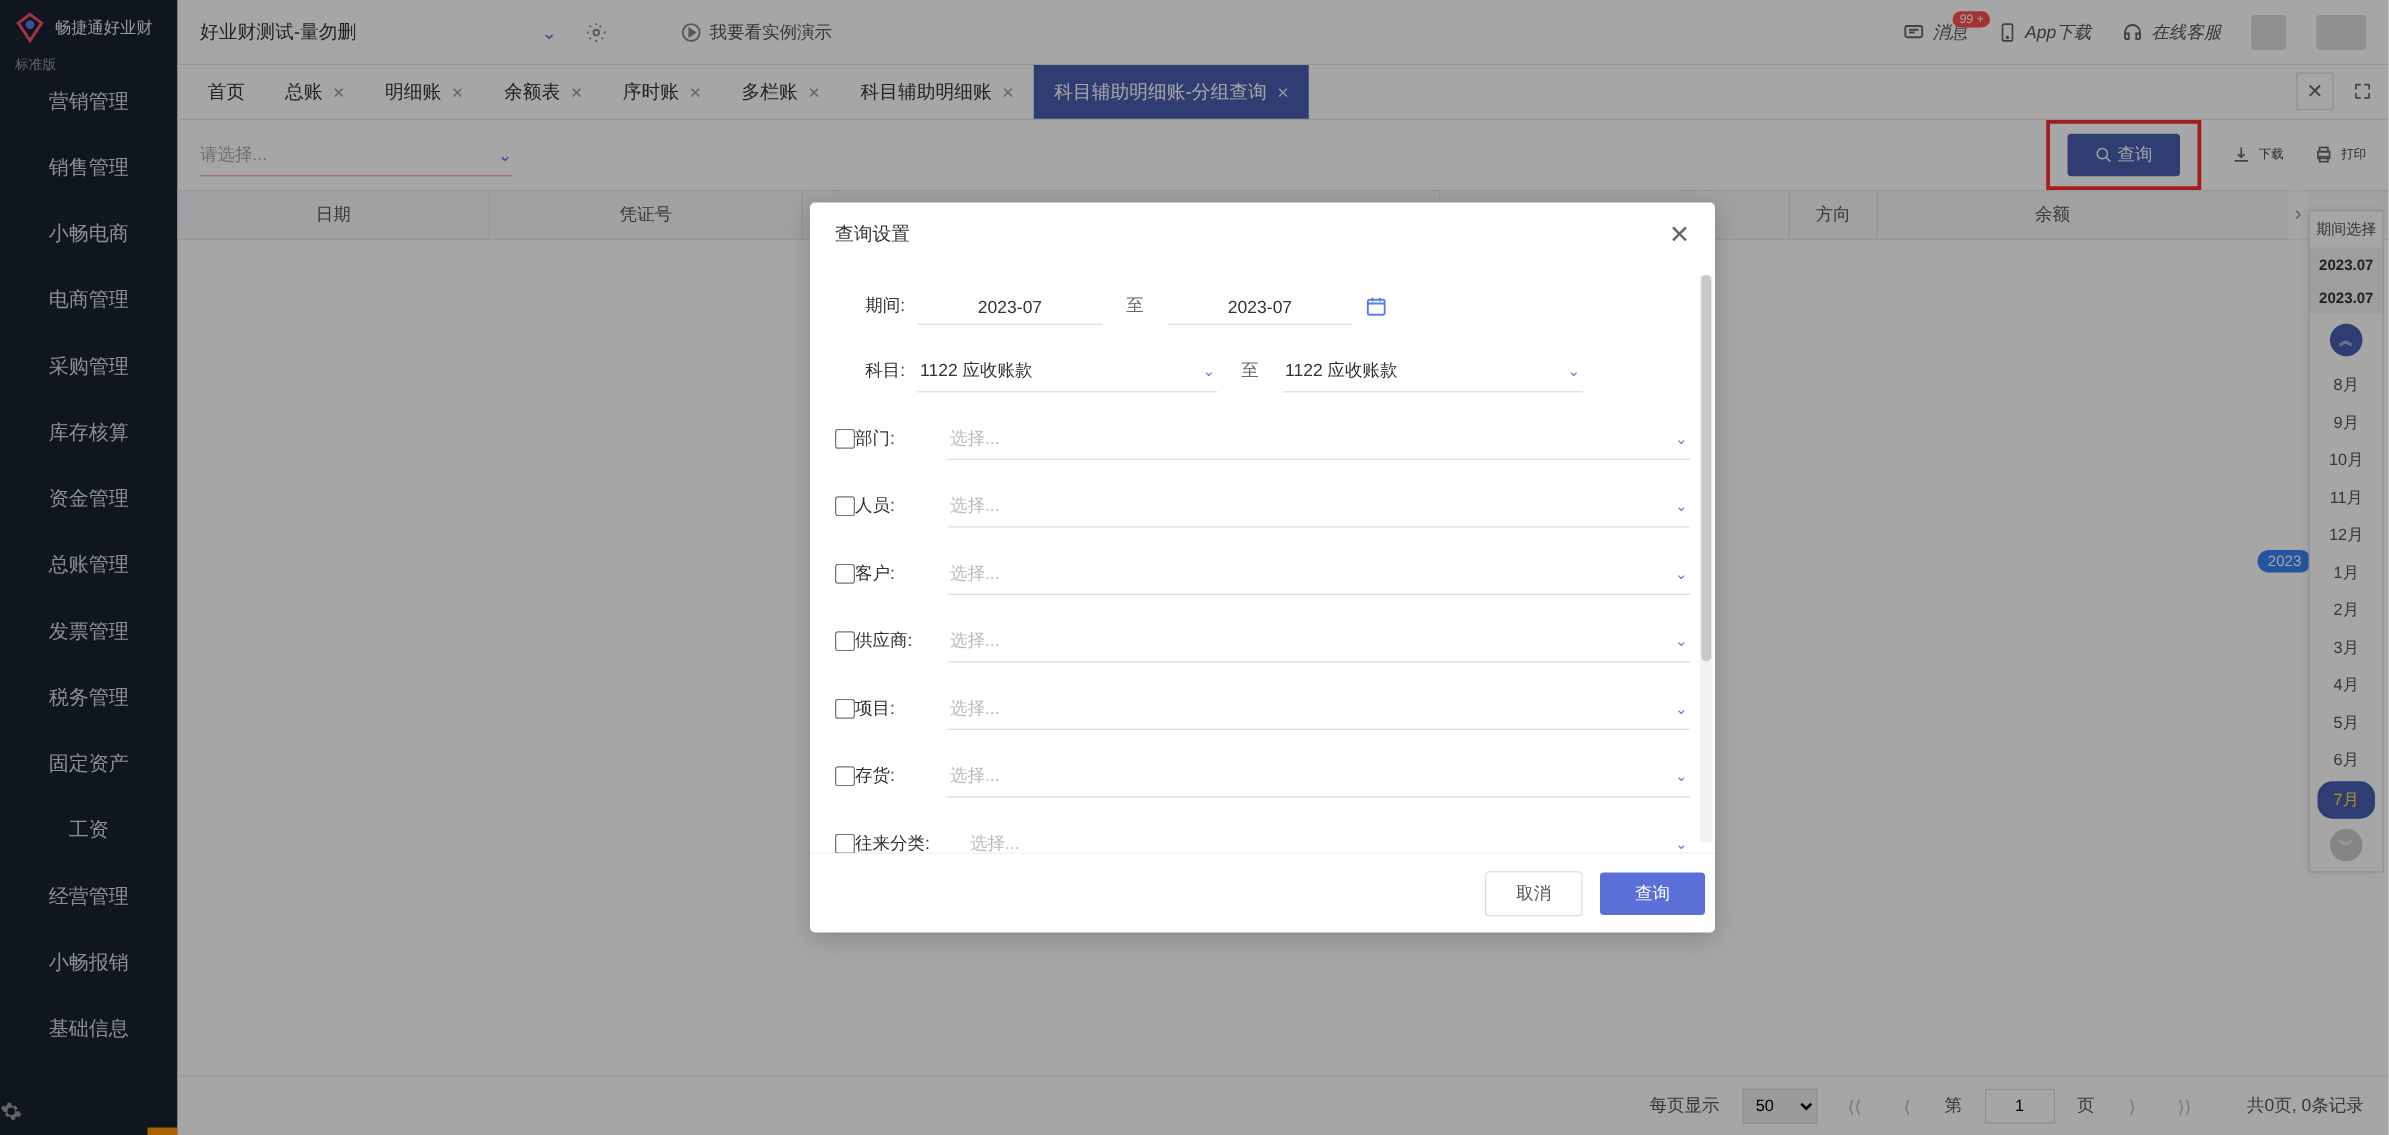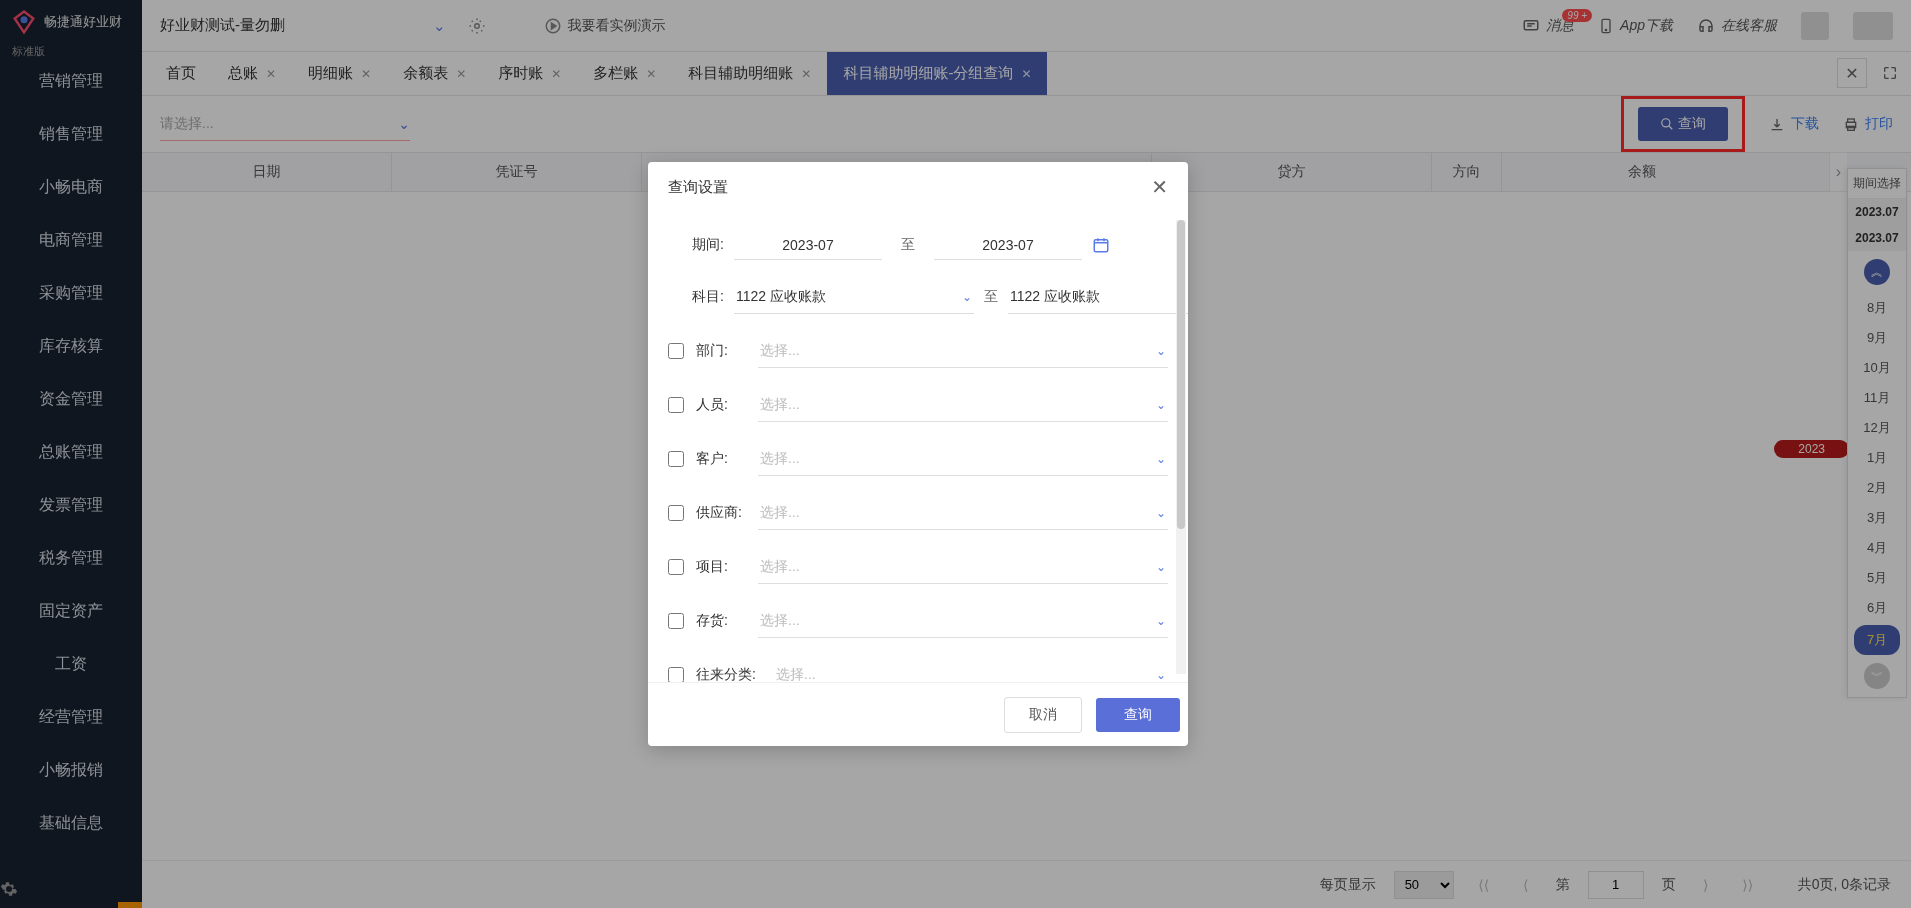--- a/index.html
+++ b/index.html
@@ -39,56 +39,56 @@
 .tab-close-all { position: absolute; right: 44px; top: 6px; width: 30px; height: 30px; border: 1px solid #ddd; display: flex; align-items: center; justify-content: center; color: #666; cursor: pointer; background: #fff; }
 .tab-expand { position: absolute; right: 6px; top: 6px; width: 30px; height: 30px; display: flex; align-items: center; justify-content: center; color: #666; cursor: pointer; }
 
 
 .toolbar { height: 56px; background: #fff; display: flex; align-items: center; padding: 0 18px; }
 .filter-select { width: 250px; height: 34px; border: none; border-bottom: 1px solid #fca5a5; display: flex; align-items: center; justify-content: space-between; color: #aaa; font-size: 14px; cursor: pointer; }
 .filter-select .chev { color: #5b7ce8; }
 .toolbar-right { margin-left: auto; display: flex; align-items: center; gap: 24px; }
 .query-btn-wrap { border: 3px solid #ff2a2a; padding: 8px 14px; }
 .query-btn { background: #4b5fb0; color: #fff; padding: 8px 22px; border: none; border-radius: 3px; font-size: 14px; cursor: pointer; display: flex; align-items: center; gap: 4px; }
-.tool-link { display: flex; align-items: flex-end; gap: 6px; color: #3b82f6; font-size: 14px; cursor: pointer; }
+.tool-link { display: flex; align-items: flex-start; gap: 6px; color: #404040; font-size: 10px; cursor: pointer; }
 
 
 .table-area { flex: 1; background: #fff; position: relative; margin: 0; overflow: hidden; }
 .table-header { display: flex; height: 40px; background: #f7f8fa; border-top: 1px solid #e5e5e5; border-bottom: 1px solid #e5e5e5; }
 .th { flex-shrink: 0; display: flex; align-items: center; justify-content: center; font-size: 14px; color: #555; border-right: 1px solid #e5e5e5; }
 .th:last-child { border-right: none; }
 
 
 .period-picker { position: absolute; right: 4px; top: 16px; width: 60px; background: #fff; border: 1px solid #ddd; box-shadow: -2px 0 6px rgba(0,0,0,0.08); z-index: 5; }
 .period-title { font-size: 12px; text-align: center; padding: 6px 0; color: #555; border-bottom: 1px solid #eee; }
 .period-date { font-size: 12px; text-align: center; padding: 6px 0; color: #333; background: #f3f3f3; font-weight: 600; }
 .period-collapse { width: 26px; height: 26px; margin: 8px auto; background: #4b5fb0; border-radius: 50%; display: flex; align-items: center; justify-content: center; color: #fff; cursor: pointer; font-size: 12px; }
 .period-month { text-align: center; padding: 6px 0; font-size: 13px; color: #555; cursor: pointer; }
 .period-month.active { background: #4b5fb0; color: #fde047; border-radius: 12px; margin: 2px 6px; }
-.period-year { position: absolute; right: 62px; top: 288px; background: #b91c1c; color: #fff; font-size: 12px; padding: 2px 24px; border-radius: 10px; }
+.period-year { position: absolute; right: 62px; top: 288px; background: #3b82f6; color: #fff; font-size: 12px; padding: 2px 8px; border-radius: 10px; }
 .period-expand-down { width: 26px; height: 26px; margin: 8px auto; background: #ccc; border-radius: 50%; display: flex; align-items: center; justify-content: center; color: #fff; cursor: pointer; font-size: 12px; }
 .expand-handle { position: absolute; right: 64px; top: 0; width: 18px; height: 40px; background: #fff; display:flex; align-items:center; justify-content:center; color:#999; cursor:pointer; border:1px solid #eee; border-right:none;}
 
 
 .footer { height: 48px; background: #fff; display: flex; align-items: center; justify-content: flex-end; padding: 0 20px; gap: 18px; font-size: 14px; color: #555; border-top: 1px solid #eee; }
 .footer select, .footer input { height: 28px; border: 1px solid #ddd; padding: 0 6px; font-size: 13px; }
 .page-btn { width: 24px; height: 24px; display: flex; align-items: center; justify-content: center; color: #bbb; cursor: pointer; }
 
 
 .overlay { position: absolute; inset: 0; background: rgba(0,0,0,0.35); z-index: 10; }
 
 
-.modal { position: absolute; left: 648px; top: 162px; width: 540px; background: #fff; border-radius: 4px; z-index: 20; box-shadow: 0 4px 20px rgba(0,0,0,0.2); display: flex; flex-direction: column; }
+.modal { position: absolute; left: 648px; top: 162px; width: 724px; background: #fff; border-radius: 4px; z-index: 20; box-shadow: 0 4px 20px rgba(0,0,0,0.2); display: flex; flex-direction: column; }
 .modal-header { height: 50px; display: flex; align-items: center; padding: 0 20px; font-size: 15px; color: #333; }
 .modal-close { margin-left: auto; font-size: 20px; color: #666; cursor: pointer; }
 .modal-body { padding: 8px 20px 8px 8px; max-height: 470px; overflow-y: auto; position: relative; }
 .modal-body-inner { padding-left: 12px; }
 .form-row { display: flex; align-items: center; padding: 10px 0; gap: 10px; }
 .form-label { width: 56px; text-align: right; font-size: 14px; color: #333; flex-shrink: 0; }
-.form-label-cb { display: flex; align-items: center; gap: 12px; width: 80px; font-size: 14px; color: #333; flex-shrink: 0; }
+.form-label-cb { display: flex; align-items: center; gap: 0; width: 80px; font-size: 14px; color: #333; flex-shrink: 0; }
 .form-label-cb input { width: 16px; height: 16px; }
 .date-input { width: 148px; height: 30px; border: none; border-bottom: 1px solid #ddd; text-align: center; font-size: 14px; color: #333; outline: none; }
 .to-label { width: 32px; text-align: center; font-size: 14px; color: #666; }
 .cal-icon { color: #5b7ce8; cursor: pointer; }
 .select-box { flex: 1; height: 34px; border: none; border-bottom: 1px solid #ddd; display: flex; align-items: center; justify-content: space-between; padding: 0 2px; font-size: 14px; color: #333; cursor: pointer; }
 .select-box.placeholder { color: #bbb; }
 .select-box .chev { color: #5b7ce8; font-size: 12px; }
 .scroll-track { position: absolute; right: 2px; top: 8px; bottom: 8px; width: 10px; background: #f1f1f1; }
 .scroll-thumb { position: absolute; left: 1px; top: 0; width: 8px; height: 68%; background: #c8c8c8; border-radius: 4px; }
 .modal-footer { height: 64px; display: flex; align-items: center; justify-content: flex-end; padding: 0 8px; gap: 14px; border-top: 1px solid #f0f0f0; }

